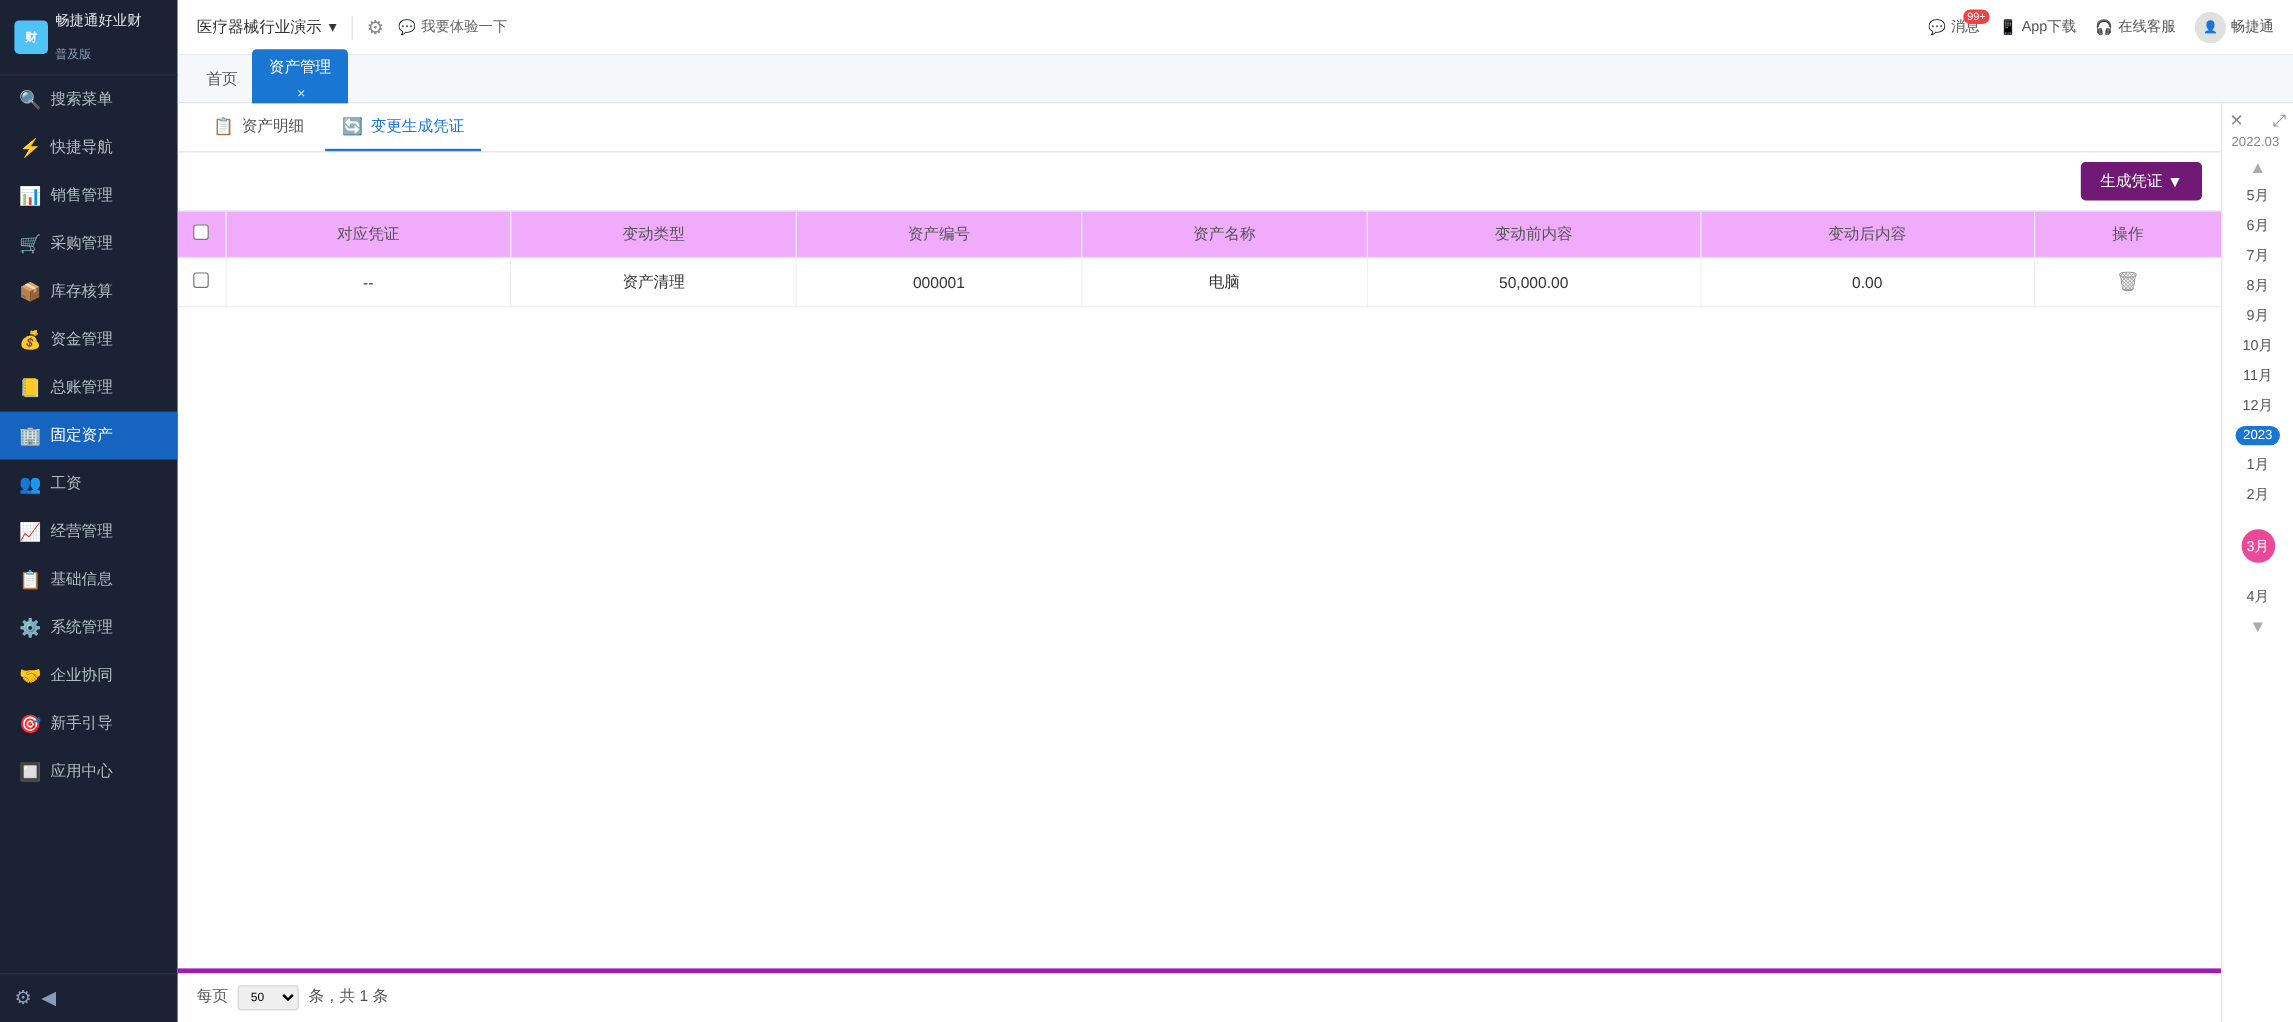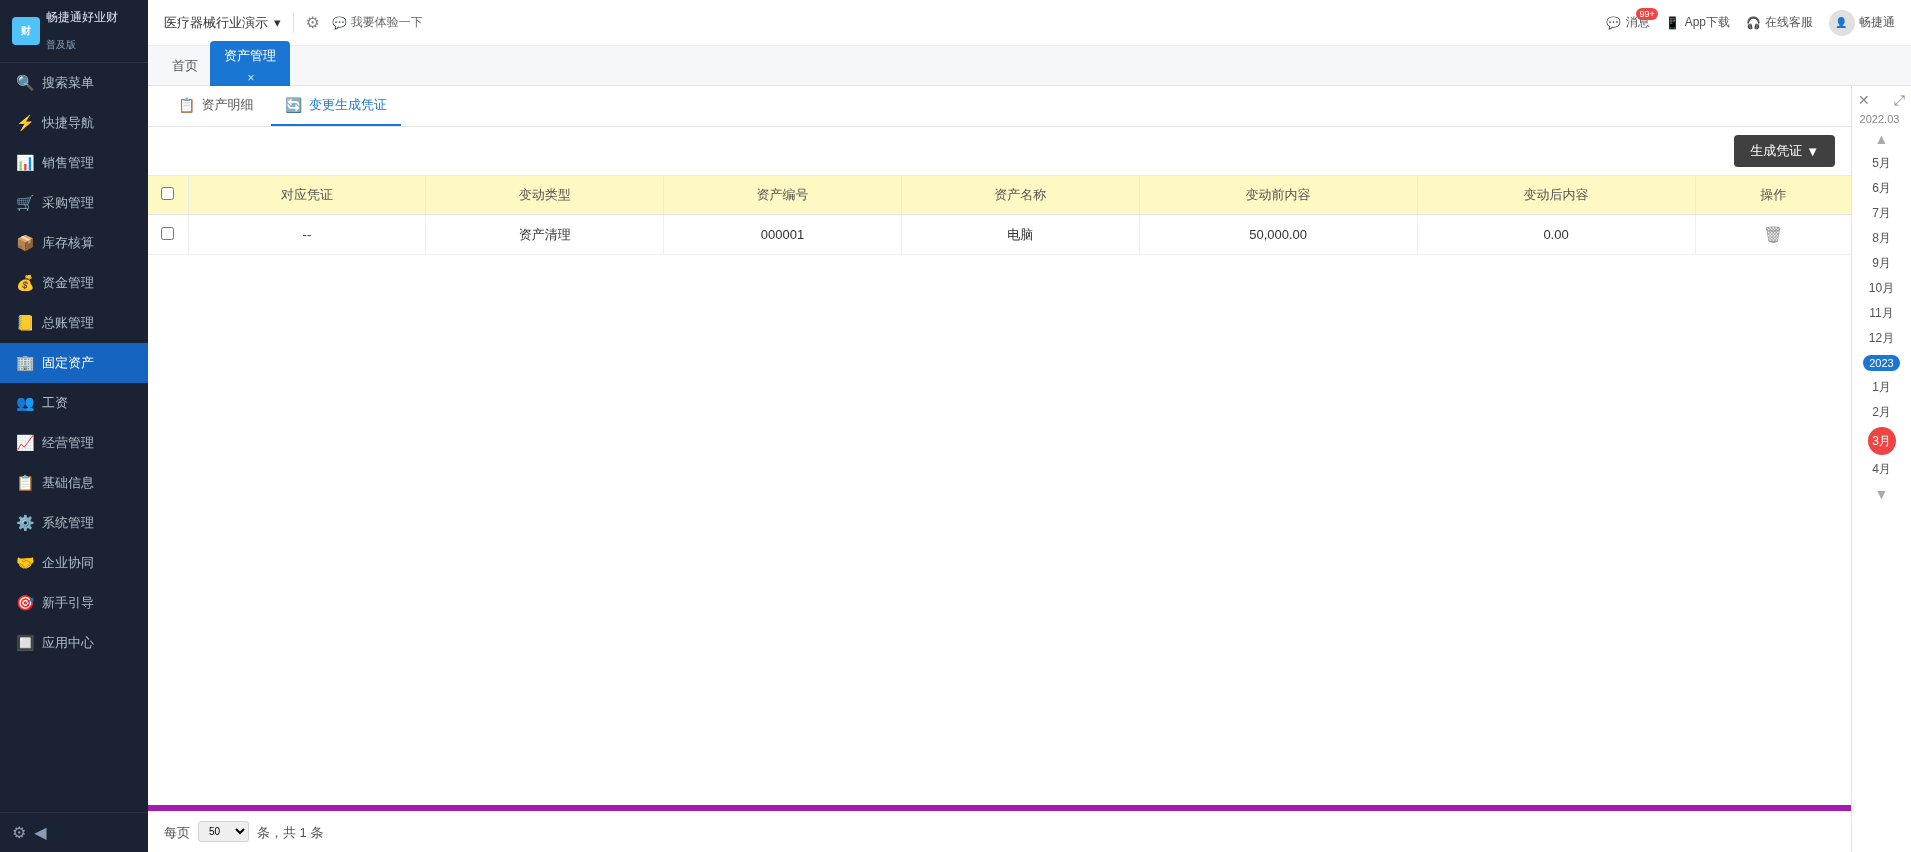--- a/index.html
+++ b/index.html
@@ -223,21 +223,21 @@
     
     .table-toolbar {
       display: flex;
       align-items: center;
       justify-content: flex-end;
       padding: 8px 16px;
       border-bottom: 1px solid #e8ecf0;
       flex-shrink: 0;
     }
     .btn-generate {
-      background: #404040;
+      background: #701a75;
       color: white;
       border: none;
       padding: 7px 16px;
       border-radius: 4px;
       font-size: 13px;
       cursor: pointer;
       display: flex;
       align-items: center;
       gap: 4px;
     }
@@ -246,21 +246,21 @@
     .table-wrapper {
       flex: 1;
       overflow: auto;
     }
     table {
       width: 100%;
       border-collapse: collapse;
       font-size: 13px;
     }
     thead tr {
-      background: #fef9c3;
+      background: #f0abfc;
     }
     th {
       padding: 10px 12px;
       text-align: center;
       color: #555;
       font-weight: normal;
       border-bottom: 1px solid #e0e4ea;
       border-right: 1px solid #e8ecf0;
       white-space: nowrap;
     }
@@ -274,23 +274,23 @@
     }
     td:last-child { border-right: none; }
     .checkbox-cell { width: 40px; }
     input[type="checkbox"] { cursor: pointer; }
     .delete-icon { color: #999; cursor: pointer; font-size: 16px; }
 
     
     .pagination {
       padding: 10px 16px;
       display: flex;
-      align-items: flex-end;
+      align-items: flex-start;
       gap: 8px;
-      border-top: 6px solid #a21caf;
+      border-top: 4px solid #a21caf;
       flex-shrink: 0;
       font-size: 13px;
       color: #555;
     }
     .pagination select {
       padding: 3px 6px;
       border: 1px solid #d0d4da;
       border-radius: 3px;
       font-size: 10px;
       cursor: pointer;
@@ -330,29 +330,29 @@
     }
     .month-item {
       width: 100%;
       text-align: center;
       padding: 4px 2px;
       font-size: 12px;
       color: #555;
       cursor: pointer;
     }
     .month-item.active {
-      background: #ef4444;
+      background: #ec4899;
       color: white;
       border-radius: 50%;
       width: 28px;
       height: 28px;
       display: flex;
       align-items: center;
       justify-content: center;
-      margin: 2px auto;
+      margin: 16px auto;
       text-align: center;
     }
     .month-item.year-badge {
       background: #1976d2;
       color: white;
       border-radius: 10px;
       padding: 2px 6px;
       font-size: 11px;
       width: auto;
       margin: 4px auto;

